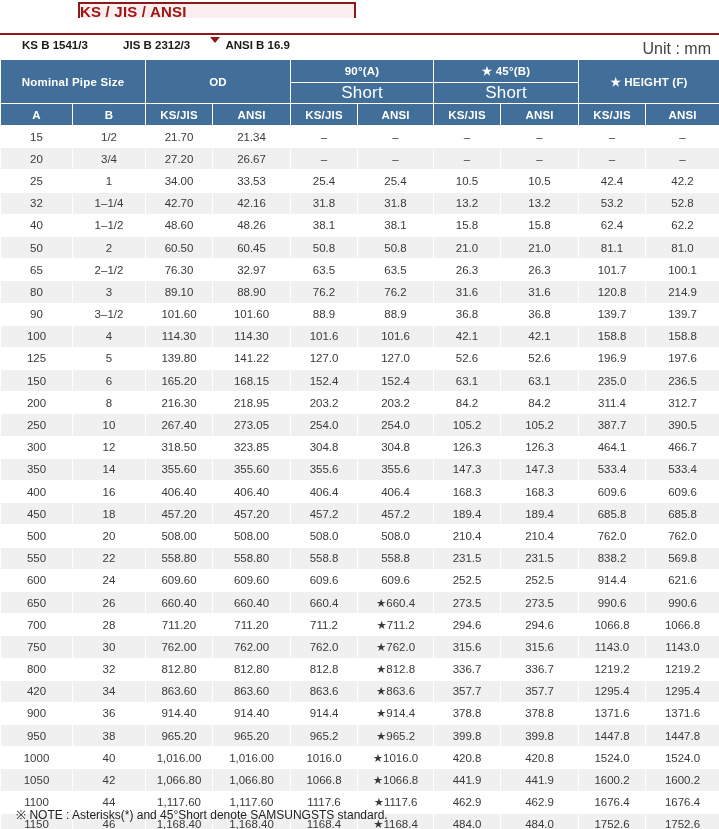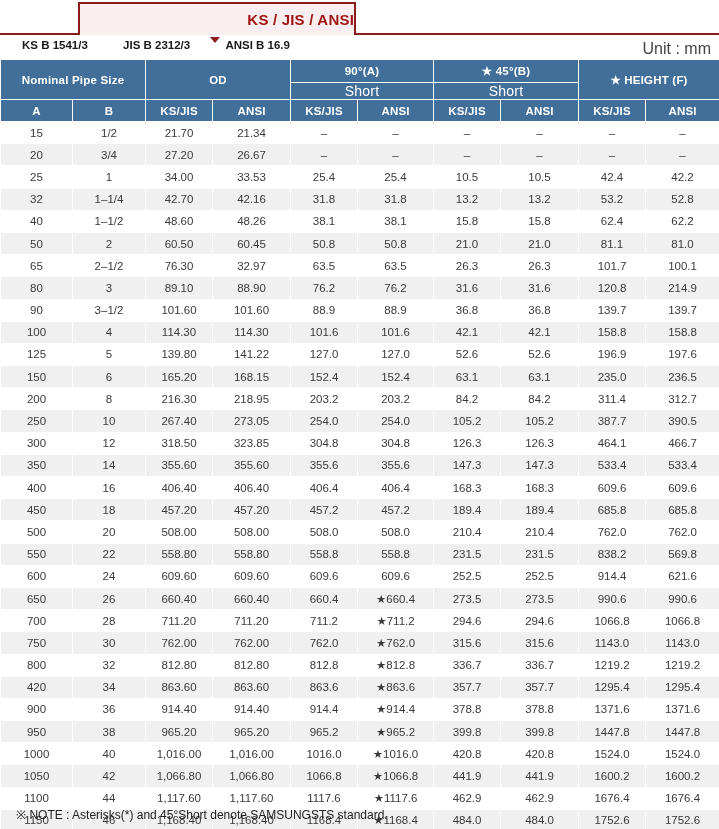--- a/index.html
+++ b/index.html
@@ -21,28 +21,28 @@
     position: relative;
     height: 35px;
     border-bottom: 2px solid #8B1A1A;
     box-sizing: border-box;
   }
   .tab {
     position: absolute;
     left: 78px;
     top: 2px;
     width: 278px;
-    height: 33px;
+    height: 16px;
     box-sizing: border-box;
     background: #FBEEEE;
     border: 2px solid #8B1A1A;
     border-bottom: none;
     display: flex;
     align-items: center;
-    justify-content: flex-end;
+    justify-content: flex-start;
     color: #A01515;
     font-size: 15px;
     font-weight: bold;
     letter-spacing: 0.2px;
   }
   .tab-pointer {
     position: absolute;
     left: 210px;
     top: 37px;
     width: 0;
@@ -92,21 +92,21 @@
   }
   thead th {
     background: #426E9A;
     color: #ffffff;
     font-size: 11.5px;
     font-weight: bold;
     letter-spacing: 0.2px;
     border: 1px solid #ffffff;
   }
   thead tr.hrow-top th { height: 22px; }
-  thead tr.hrow-mid th { height: 16px; font-weight: normal; font-size: 14px;}
+  thead tr.hrow-mid th { height: 16px; font-weight: normal; font-size: 17px;}
   thead tr.hrow-bot th { height: 21px; }
   thead th.tall { height: 38px; }
 
   tbody td {
     height: 21.2px;
     font-size: 11.5px;
     color: #3a3a3a;
     border-left: 1px solid #ffffff;
     border-right: 1px solid #ffffff;
     border-top: none;

